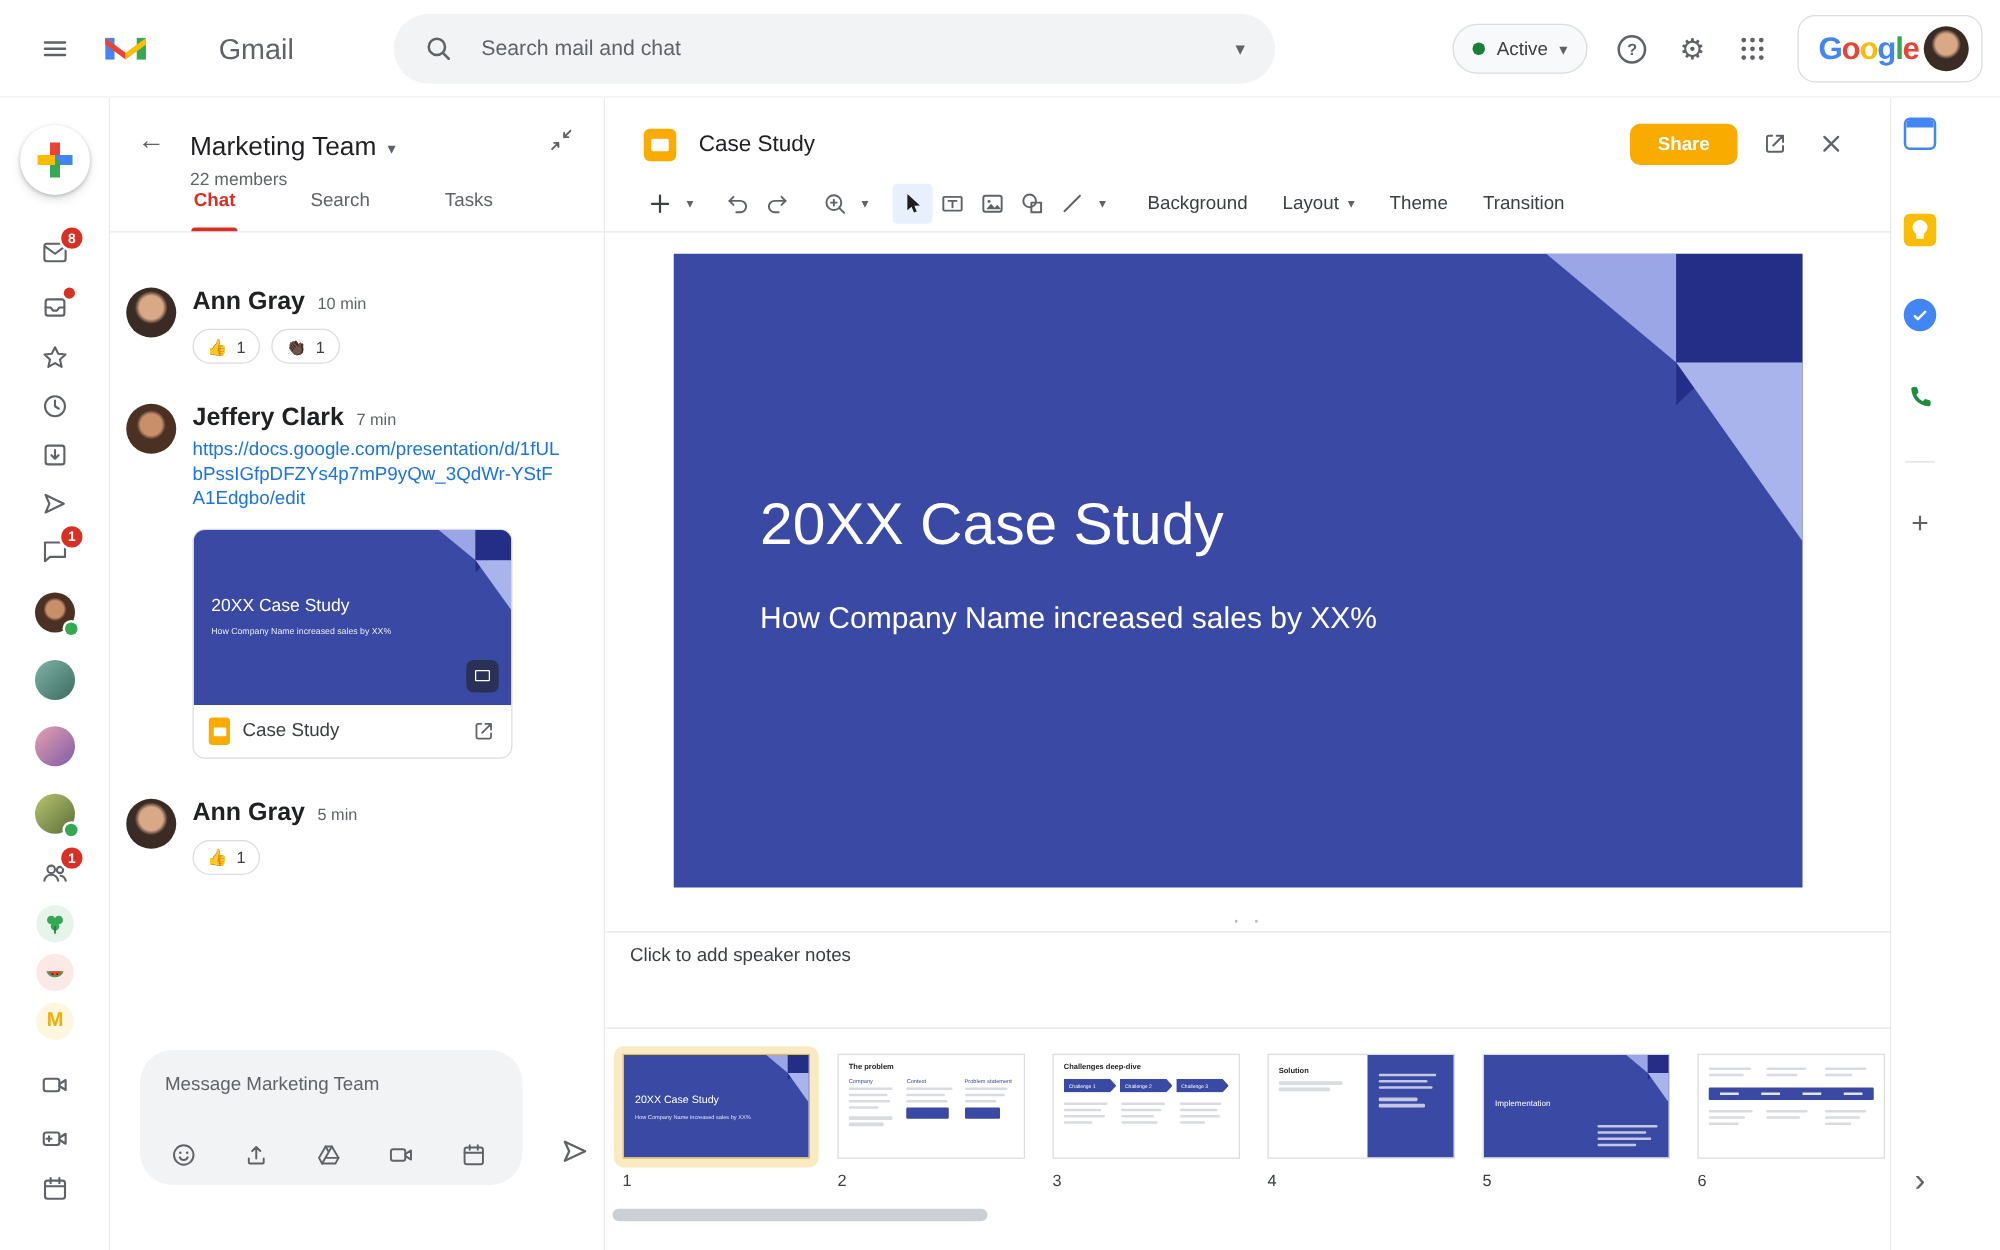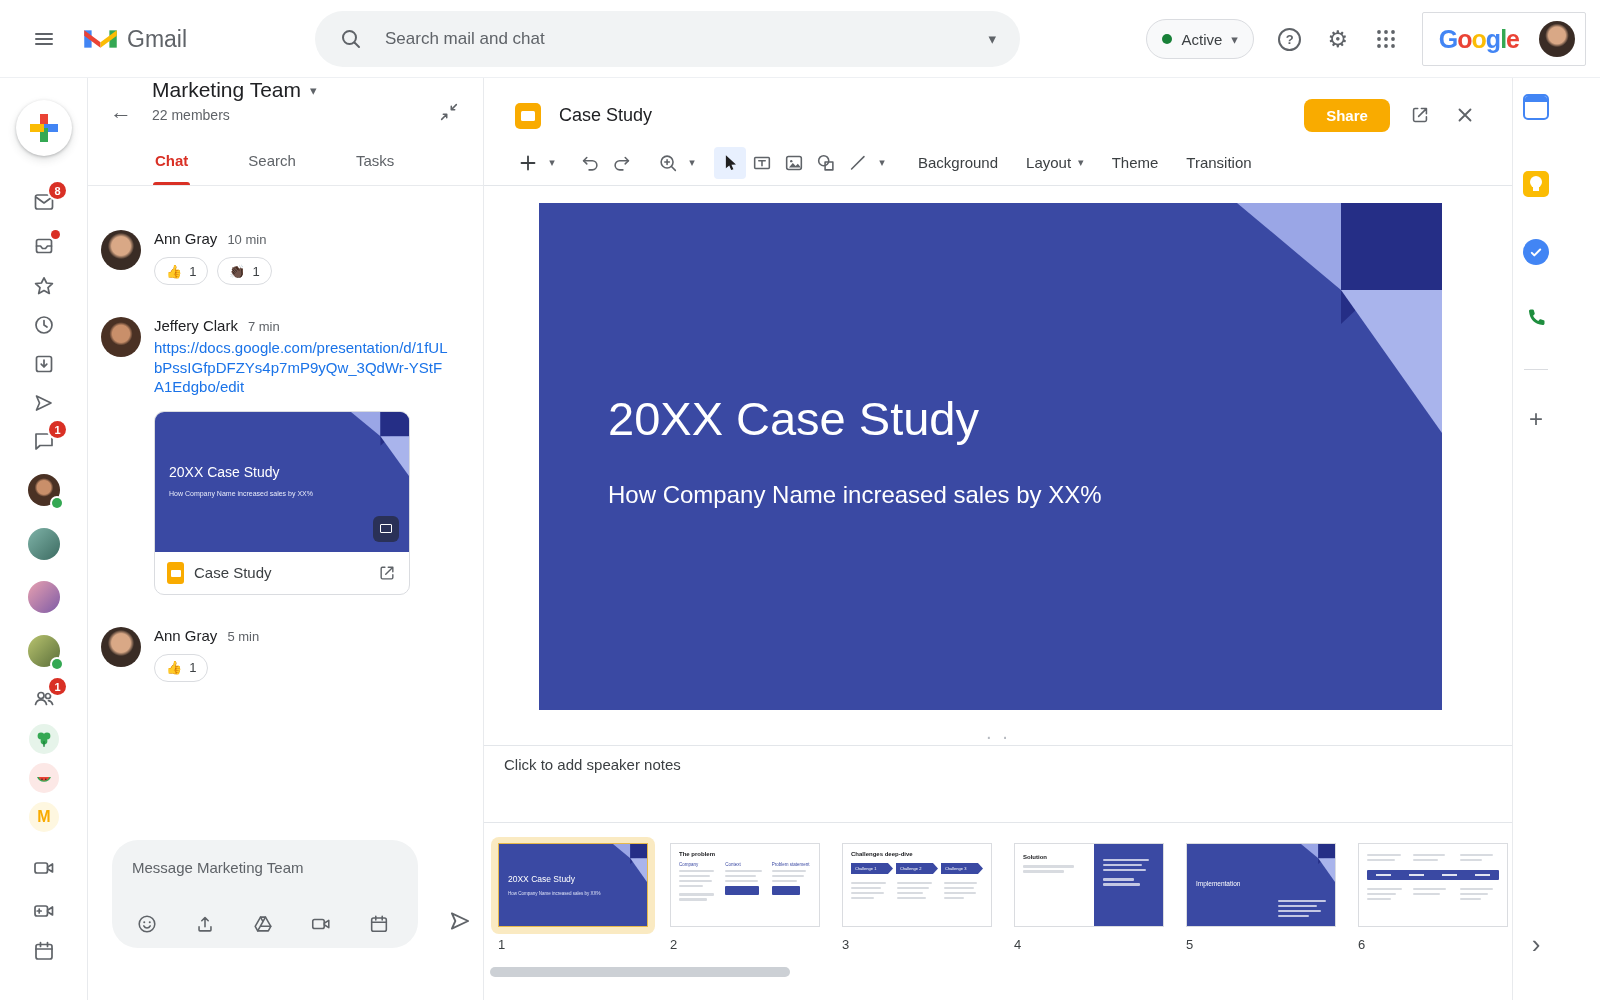--- a/index.html
+++ b/index.html
@@ -6,32 +6,32 @@
   body { font-family:"Liberation Sans", sans-serif; color:#202124; background:#fff; }
   .app { position:relative; width:1600px; height:1000px; overflow:hidden; background:#fff; }
   svg { display:block; }
   .ic { stroke:#5f6368; fill:none; stroke-width:1.7; stroke-linecap:round; stroke-linejoin:round; }
   .icon-btn { width:40px; height:40px; border-radius:50%; display:flex; align-items:center; justify-content:center; cursor:pointer; }
 
   
   .topbar { position:absolute; left:0; top:0; width:1600px; height:78px; background:#fff; border-bottom:1px solid #eef0f3; z-index:6; }
   .hamburger { position:absolute; left:24px; top:19px; }
   .gmail-logo { position:absolute; left:84px; top:0; height:78px; display:flex; align-items:center; gap:10px; cursor:pointer; }
-  .gmail-word { font-size:23px; color:#5f6368; }
+  .gmail-word { font-size:23px; color:#5f6368;margin-left:48px; }
   .searchbar { position:absolute; left:315px; top:11px; width:705px; height:56px; background:#f1f3f4; border-radius:28px; display:flex; align-items:center; padding:0 24px; cursor:text; }
   .search-text { margin-left:22px; font-size:17px; color:#5f6368; }
   .sb-caret { margin-left:auto; color:#5f6368; font-size:15px; cursor:pointer; }
   .top-right { position:absolute; right:14px; top:0; height:78px; display:flex; align-items:center; gap:8px; }
   .active-pill { height:40px; border:1px solid #dadce0; border-radius:20px; background:#f8f9fa; display:flex; align-items:center; gap:9px; padding:0 15px; cursor:pointer; margin-right:8px; }
   .green-dot { width:10px; height:10px; border-radius:50%; background:#188038; }
   .active-label { font-size:15px; color:#3c4043; }
   .pill-caret { font-size:13px; color:#5f6368; }
   .help-circle { width:23px; height:23px; border:2px solid #5f6368; border-radius:50%; display:flex; align-items:center; justify-content:center; font-size:13px; font-weight:bold; color:#5f6368; }
   .gear-glyph { font-size:23px; color:#5f6368; line-height:1; }
-  .account-chip { height:54px; border:1px solid #dadce0; border-radius:2px; background:#fff; display:flex; align-items:center; gap:20px; padding:0 10px 0 16px; cursor:pointer; margin-left:8px; }
+  .account-chip { height:54px; border:1px solid #dadce0; border-radius:14px; background:#fff; display:flex; align-items:center; gap:4px; padding:0 10px 0 16px; cursor:pointer; margin-left:8px; }
   .google-word { font-size:25px; font-weight:bold; letter-spacing:-1px; }
   .avatar { border-radius:50%; display:inline-block; }
   .photo-a { background:radial-gradient(circle at 50% 40%, #d9a886 0 30%, #3a2c25 42% 100%); }
   .photo-b { background:radial-gradient(circle at 50% 42%, #c98f6a 0 28%, #4a3124 38% 100%); }
   .photo-c { background:linear-gradient(135deg,#7fb3a8,#3c6b61); }
   .photo-d { background:linear-gradient(135deg,#e8a1b0,#7e5ba6); }
   .photo-e { background:linear-gradient(135deg,#b9c46f,#5a6e3a); }
 
   
   .left-rail { position:absolute; left:0; top:78px; width:88px; height:922px; background:#fff; border-right:1px solid #e8eaed; z-index:5; }
@@ -42,35 +42,35 @@
   .reddot { position:absolute; top:-4px; right:-4px; width:9px; height:9px; background:#d93025; border-radius:50%; box-shadow:0 0 0 2px #fff; }
   .presence { position:absolute; bottom:-2px; right:-2px; width:10px; height:10px; background:#34a853; border-radius:50%; box-shadow:0 0 0 2px #fff; }
   .rail-av { width:32px; height:32px; border-radius:50%; position:relative; cursor:pointer; }
   .space-av { width:30px; height:30px; border-radius:50%; display:flex; align-items:center; justify-content:center; cursor:pointer; }
   .m-av { background:#fef7e0; color:#f9ab00; font-weight:bold; font-size:16px; }
 
   
   .chat-panel { position:absolute; left:88px; top:78px; width:396px; height:922px; background:#fff; border-right:1px solid #e8eaed; }
   .chat-head { position:relative; height:62px; }
   .back-btn { position:absolute; left:13px; top:14px; font-size:22px; color:#5f6368; }
-  .chat-title-wrap { position:absolute; left:64px; top:0; }
+  .chat-title-wrap { position:absolute; left:64px; top:28px; }
   .chat-title-row { display:flex; align-items:center; gap:9px; }
   .chat-title { font-size:21px; color:#202124; }
   .title-caret { font-size:13px; color:#5f6368; cursor:pointer; }
   .chat-members { font-size:14px; color:#5f6368; margin-top:5px; }
   .collapse-btn { position:absolute; right:14px; top:14px; }
   .chat-tabs { position:absolute; top:62px; left:0; right:0; height:46px; display:flex; padding-left:65px; gap:56px; border-bottom:1px solid #e8eaed; }
   .tab { font-size:15px; color:#5f6368; padding:12px 2px 0; position:relative; cursor:pointer; }
   .tab.active { color:#d93025; font-weight:bold; }
   .tab.active::after { content:''; position:absolute; left:0; right:0; bottom:0; height:3px; background:#d93025; border-radius:3px 3px 0 0; }
   .chat-msgs { position:absolute; top:108px; left:0; right:0; bottom:172px; padding:44px 16px 0 13px; overflow:hidden; }
   .msg { display:flex; gap:13px; margin-bottom:32px; }
   .msg-av { width:40px; height:40px; border-radius:50%; flex:none; }
   .msg-head { display:flex; align-items:baseline; gap:10px; }
-  .msg-author { font-size:15px; font-weight:normal; color:#202124; }
+  .msg-author { font-size:20px; font-weight:bold; color:#202124; }
   .msg-time { font-size:13px; color:#5f6368; }
   .msg-text { font-size:15px; line-height:1.3; margin-top:4px; color:#202124; }
   .msg-link { font-size:15px; line-height:1.3; margin-top:4px; width:296px; color:#1a73e8; word-break:break-all; cursor:pointer; }
   .reactions { display:flex; gap:9px; margin-top:10px; }
   .pill { display:flex; align-items:center; gap:7px; height:28px; padding:0 11px; border:1px solid #dadce0; border-radius:14px; background:#fff; font-size:13px; color:#3c4043; cursor:pointer; }
   .file-card { width:256px; margin-top:14px; border:1px solid #dadce0; border-radius:10px; overflow:hidden; cursor:pointer; background:#fff; }
   .card-slide { position:relative; height:140px; background:#3A49A3; }
   .card-title { position:absolute; left:14px; top:52px; color:#fff; font-size:14px; }
   .card-sub { position:absolute; left:14px; top:78px; color:#e8ebfa; font-size:7px; }
   .card-present { position:absolute; right:10px; bottom:10px; width:26px; height:26px; border-radius:6px; background:rgba(32,33,36,.6); display:flex; align-items:center; justify-content:center; }

